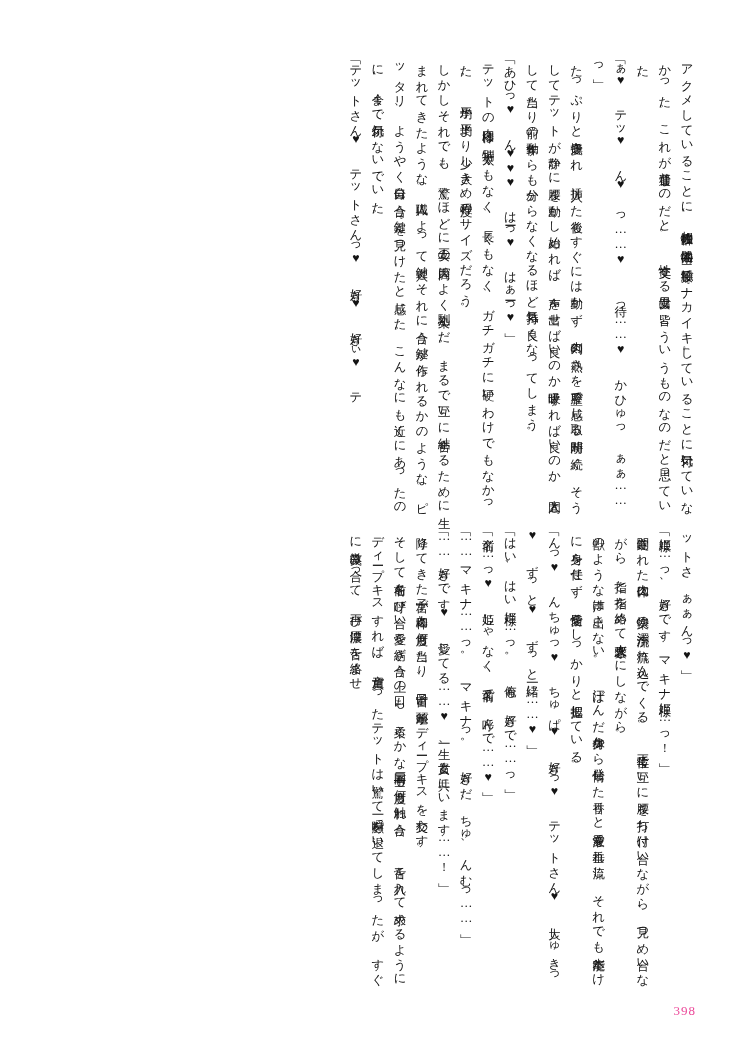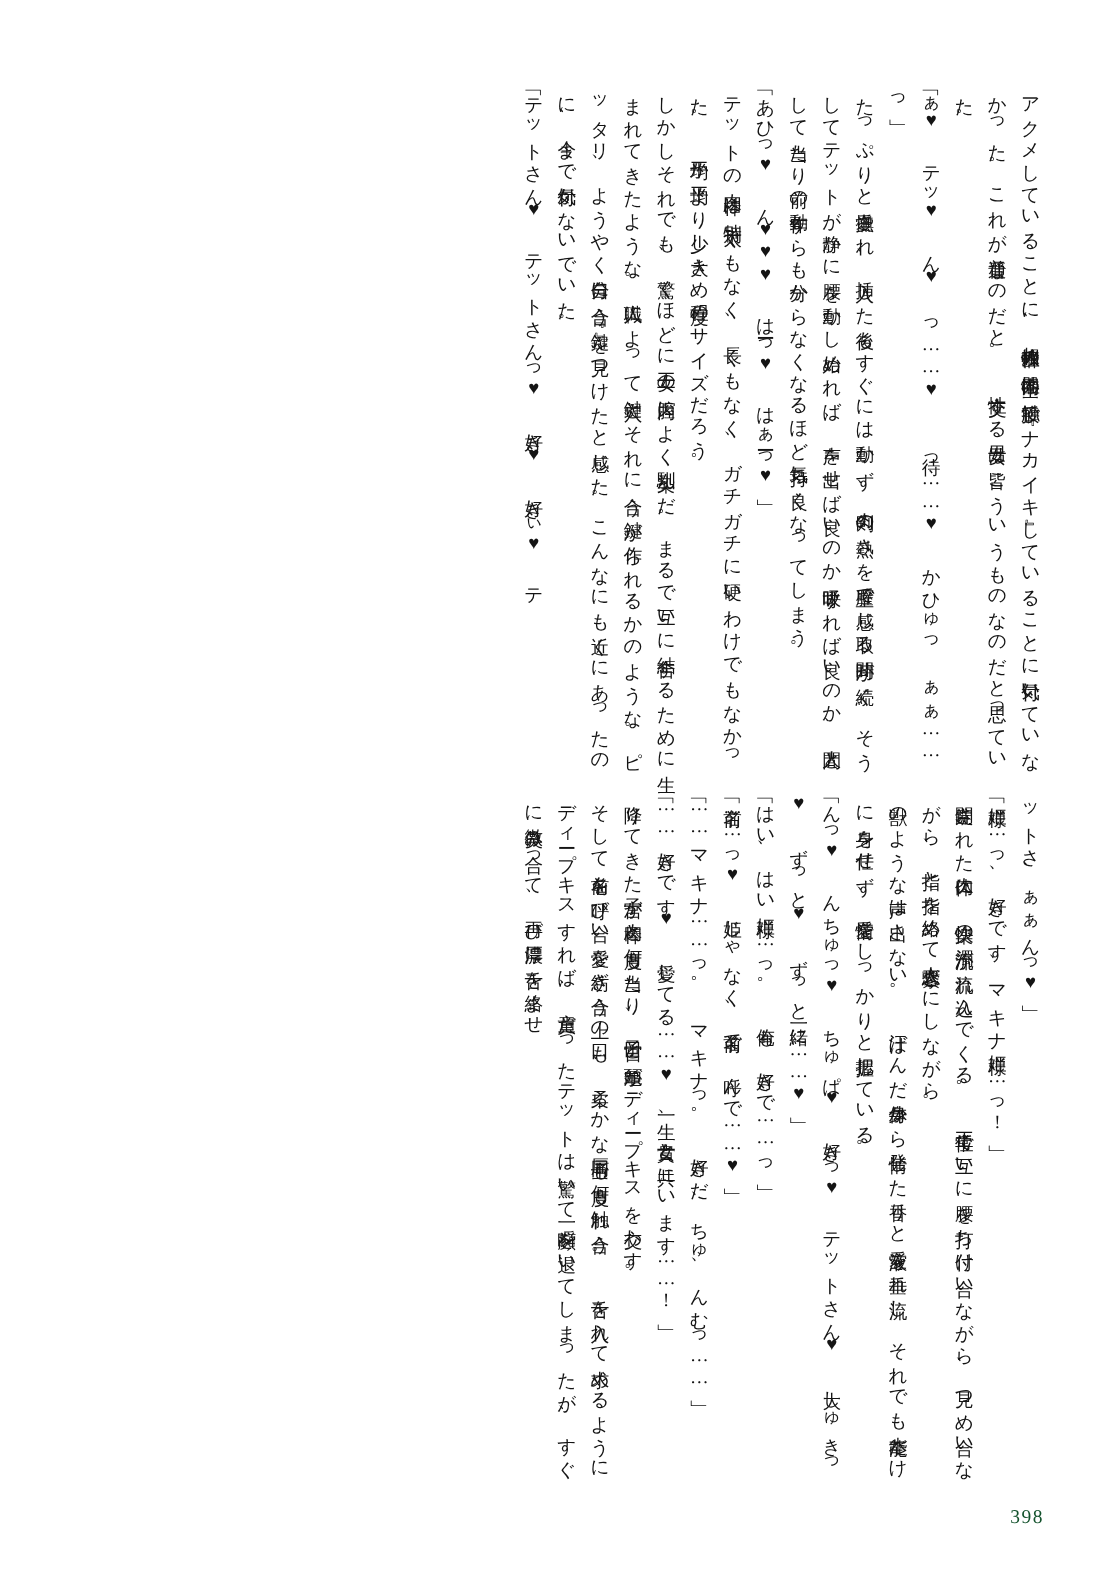--- a/index.html
+++ b/index.html
@@ -56,21 +56,21 @@
   .para {
     display: block;
   }
 
   .page-number {
     position: absolute;
     right: 40px;
     bottom: 28px;
     font-size: 13px;
     letter-spacing: 1px;
-    color: #14532d;
+    color: #ec4899;
     font-family: "Liberation Serif", "DejaVu Serif", serif;
   }
 </style>
 </head>
 <body>
 
 <div class="page">
 
   <div class="text-block" id="col-group-top">
     <div class="para">アクメしていることに、相性抜群の性器同士の接触で『ナカイキ』していることに気付いていなかった。これが普通なのだと。　性交する男女は皆こういうものなのだと思っていた。</div>

